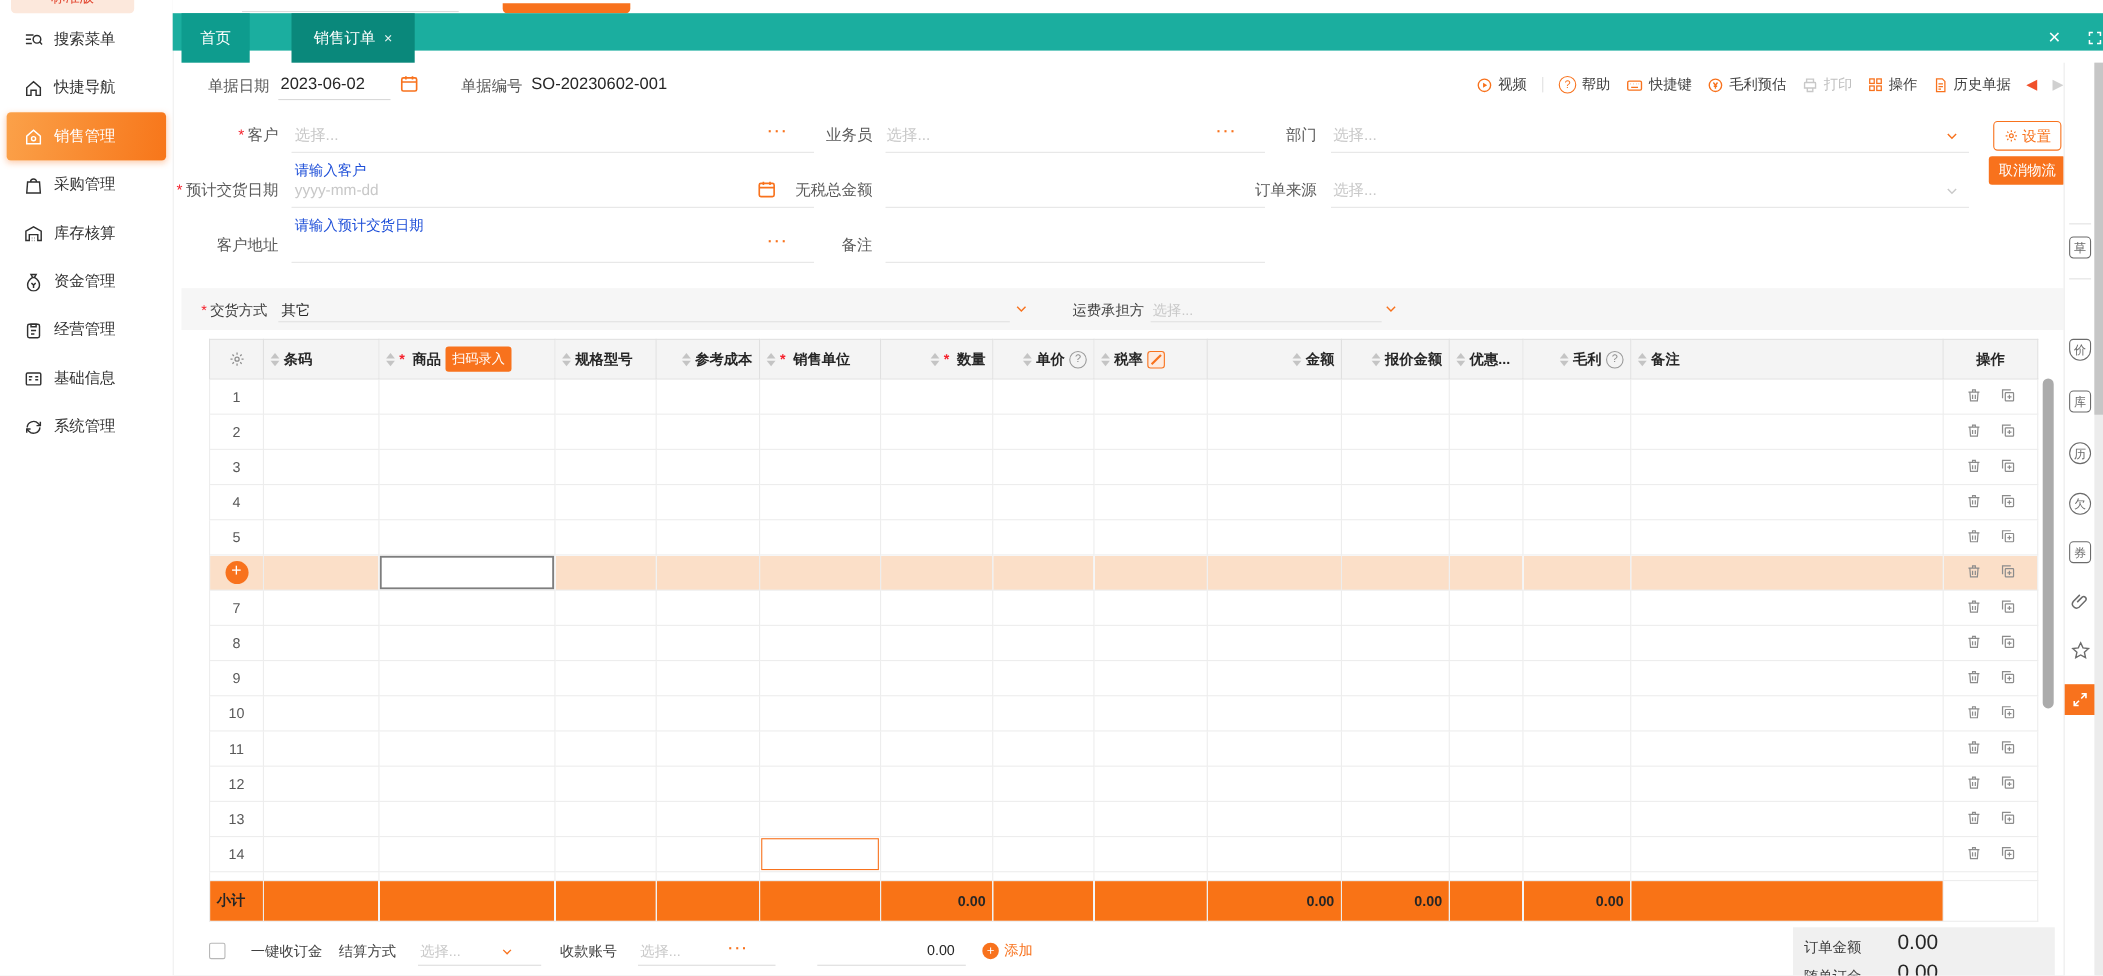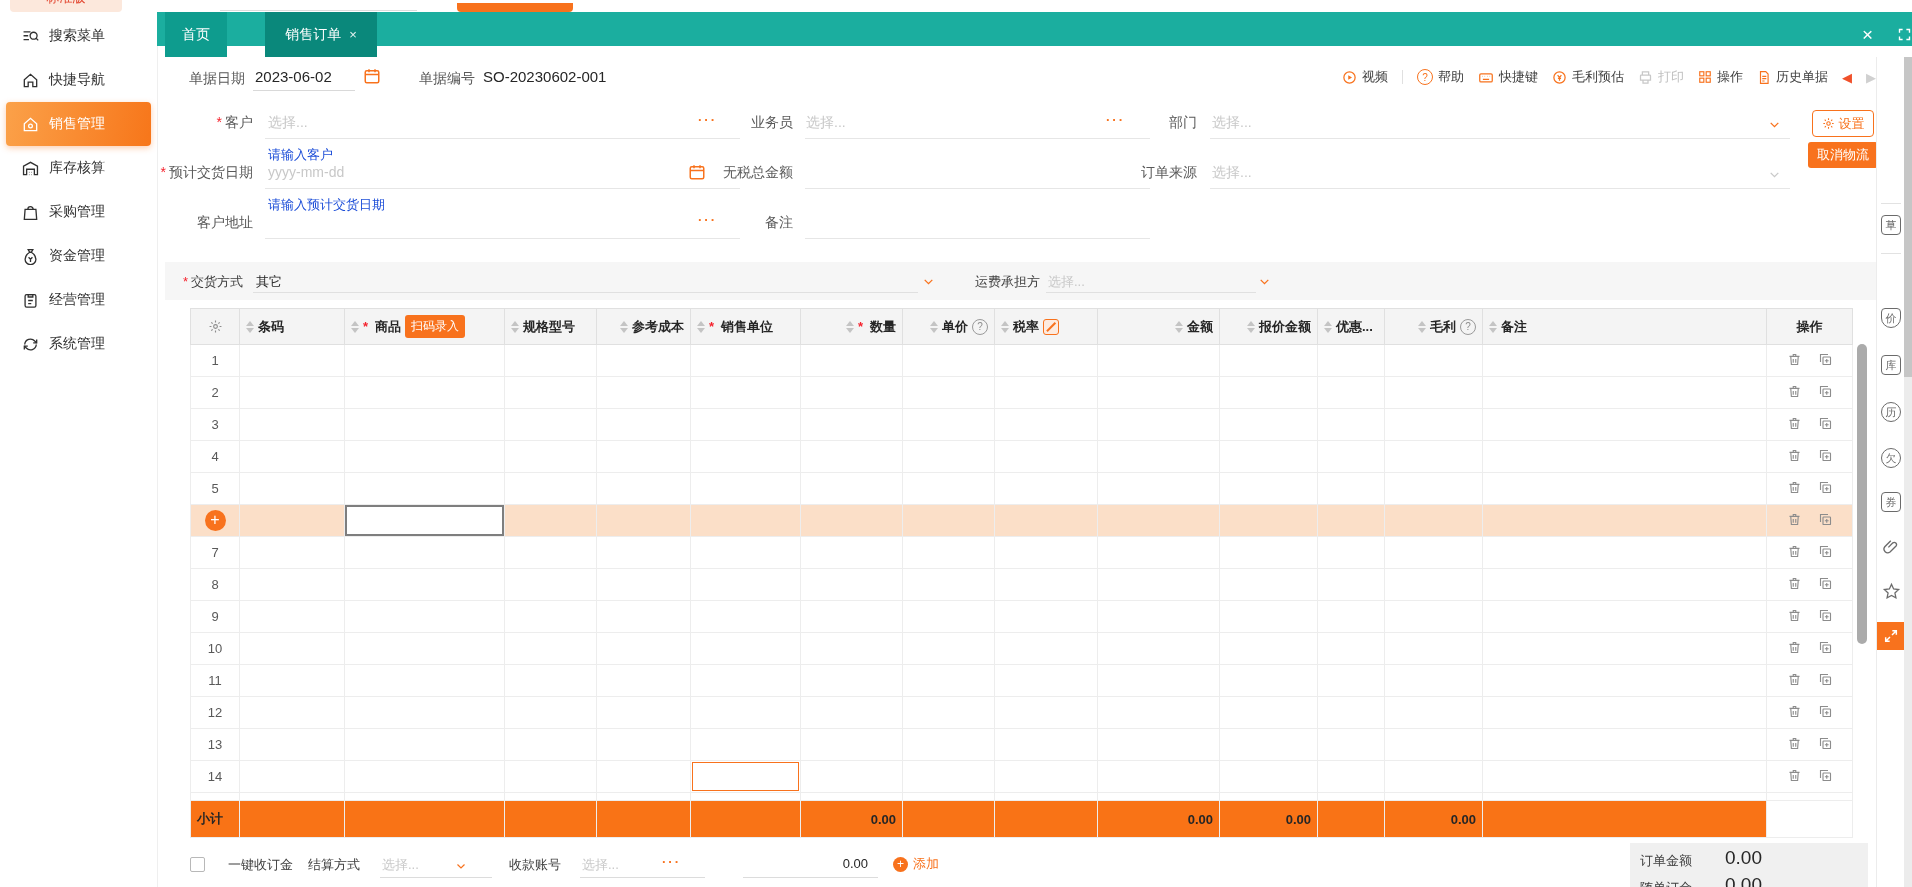--- a/index.html
+++ b/index.html
@@ -132,44 +132,51 @@
         </div>
         <div class="menu-item active">
           <svg width="17" height="17" viewBox="0 0 22 22" fill="none" stroke="currentColor" stroke-width="1.7">
             <path d="M3 10l8-7 8 7v9H3z"></path>
             <circle cx="11" cy="13" r="2.4"></circle>
           </svg>
           <span>销售管理</span>
         </div>
         <div class="menu-item">
           <svg width="17" height="17" viewBox="0 0 22 22" fill="none" stroke="currentColor" stroke-width="1.7">
+            <path d="M4 7h14l1 13H3zM7.5 7a3.5 3.5 0 0 1 7 0"></path>
+          </svg>
+          <span>采购管理</span>
+        </div>
+        <div class="menu-item">
+          <svg width="17" height="17" viewBox="0 0 22 22" fill="none" stroke="currentColor" stroke-width="1.7">
             <path d="M2 19V8l9-5 9 5v11h-4v-7H6v7z"></path>
             <path d="M9 16h.5M12 16h.5M9 19h.5M12 19h.5"></path>
           </svg>
           <span>库存核算</span>
-        </div>
-        <div class="menu-item">
-          <svg width="17" height="17" viewBox="0 0 22 22" fill="none" stroke="currentColor" stroke-width="1.7">
-            <path d="M4 7h14l1 13H3zM7.5 7a3.5 3.5 0 0 1 7 0"></path>
-          </svg>
-          <span>采购管理</span>
         </div>
         <div class="menu-item">
           <svg width="17" height="17" viewBox="0 0 22 22" fill="none" stroke="currentColor" stroke-width="1.7">
             <path d="M8 2h6l-2 3.5h-2zM12 5.5c4 2.5 6 6 6 9a7 7 0 0 1-14 0c0-3 2-6.5 6-9"></path>
             <path d="M8.5 12l2.5 2.5L13.5 12M11 14.5V18"></path>
           </svg>
           <span>资金管理</span>
         </div>
         <div class="menu-item">
           <svg width="17" height="17" viewBox="0 0 22 22" fill="none" stroke="currentColor" stroke-width="1.7">
             <rect x="4" y="3.5" width="14" height="16" rx="2"></rect>
             <path d="M8 3.5h6v3H8zM8 11h6M8 15h4"></path>
           </svg>
           <span>经营管理</span>
+        </div>
+        <div class="menu-item">
+          <svg width="17" height="17" viewBox="0 0 22 22" fill="none" stroke="currentColor" stroke-width="1.7">
+            <rect x="2.5" y="4" width="17" height="14" rx="1.5"></rect>
+            <path d="M5.5 8.5h4M5.5 12h3M13 8.5h3.5M13 12h3.5"></path>
+          </svg>
+          <span>基础信息</span>
         </div>
         <div class="menu-item">
           <svg width="17" height="17" viewBox="0 0 22 22" fill="none" stroke="currentColor" stroke-width="1.7">
             <path d="M3.5 11a7.5 7.5 0 0 1 13-4.5L19 9M18.5 11a7.5 7.5 0 0 1-13 4.5L3 13"></path>
             <path d="M19 4.5V9h-4.5M3 17.5V13h4.5"></path>
           </svg>
           <span>系统管理</span>
         </div>
       </nav>
   </aside>

